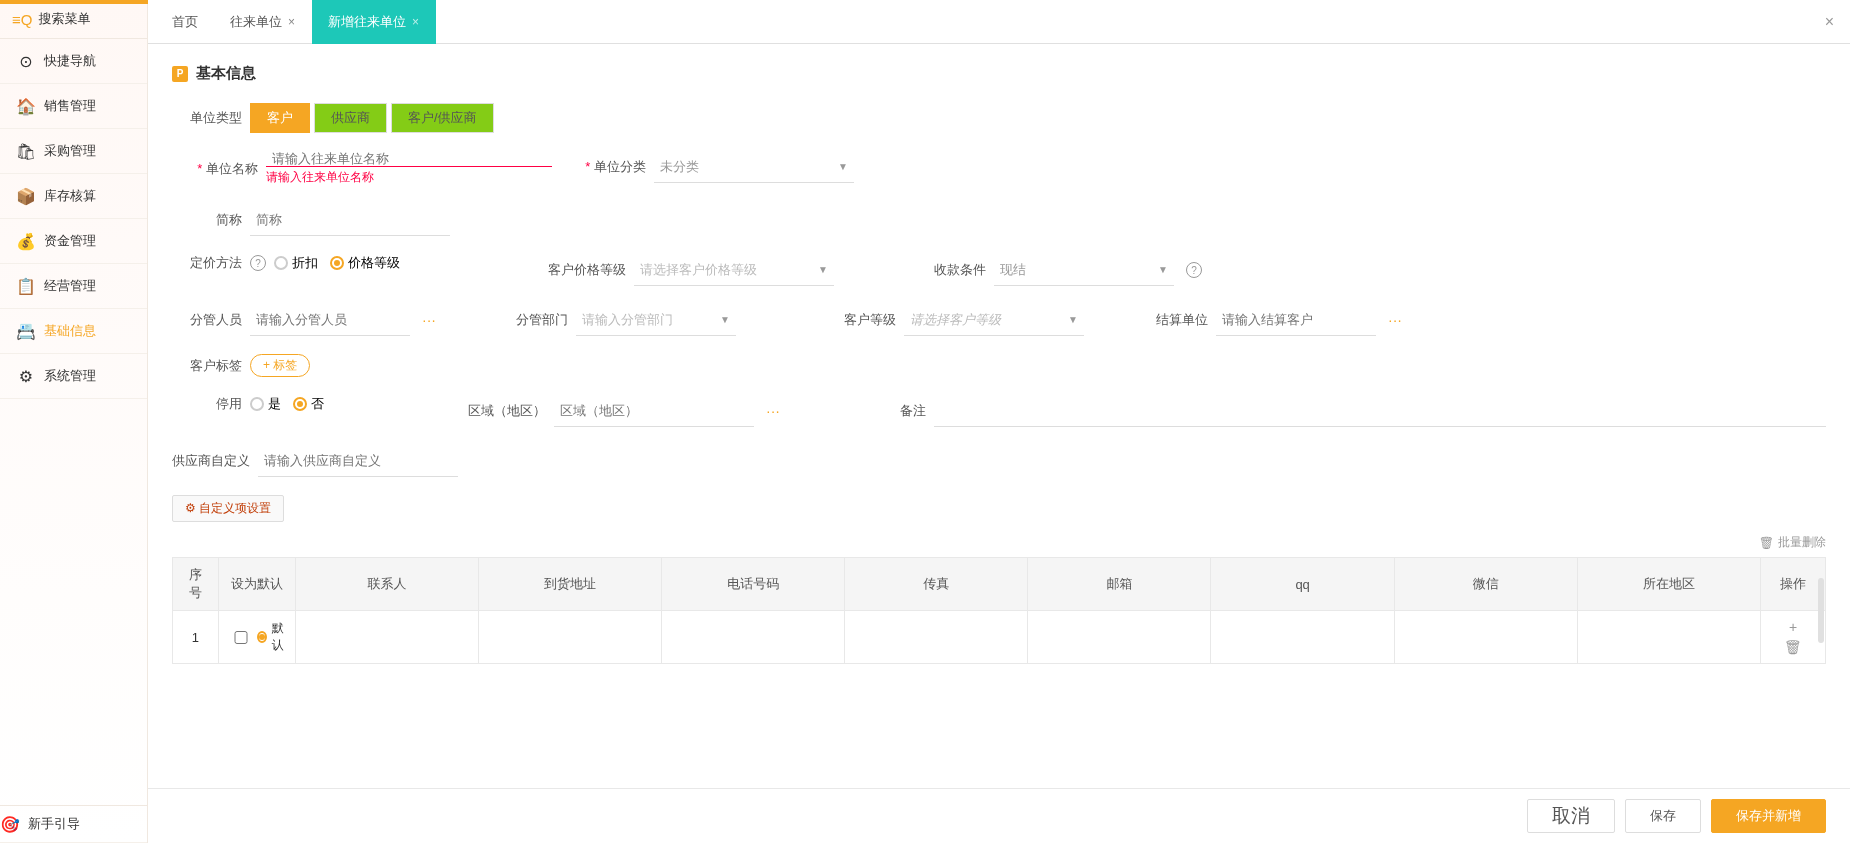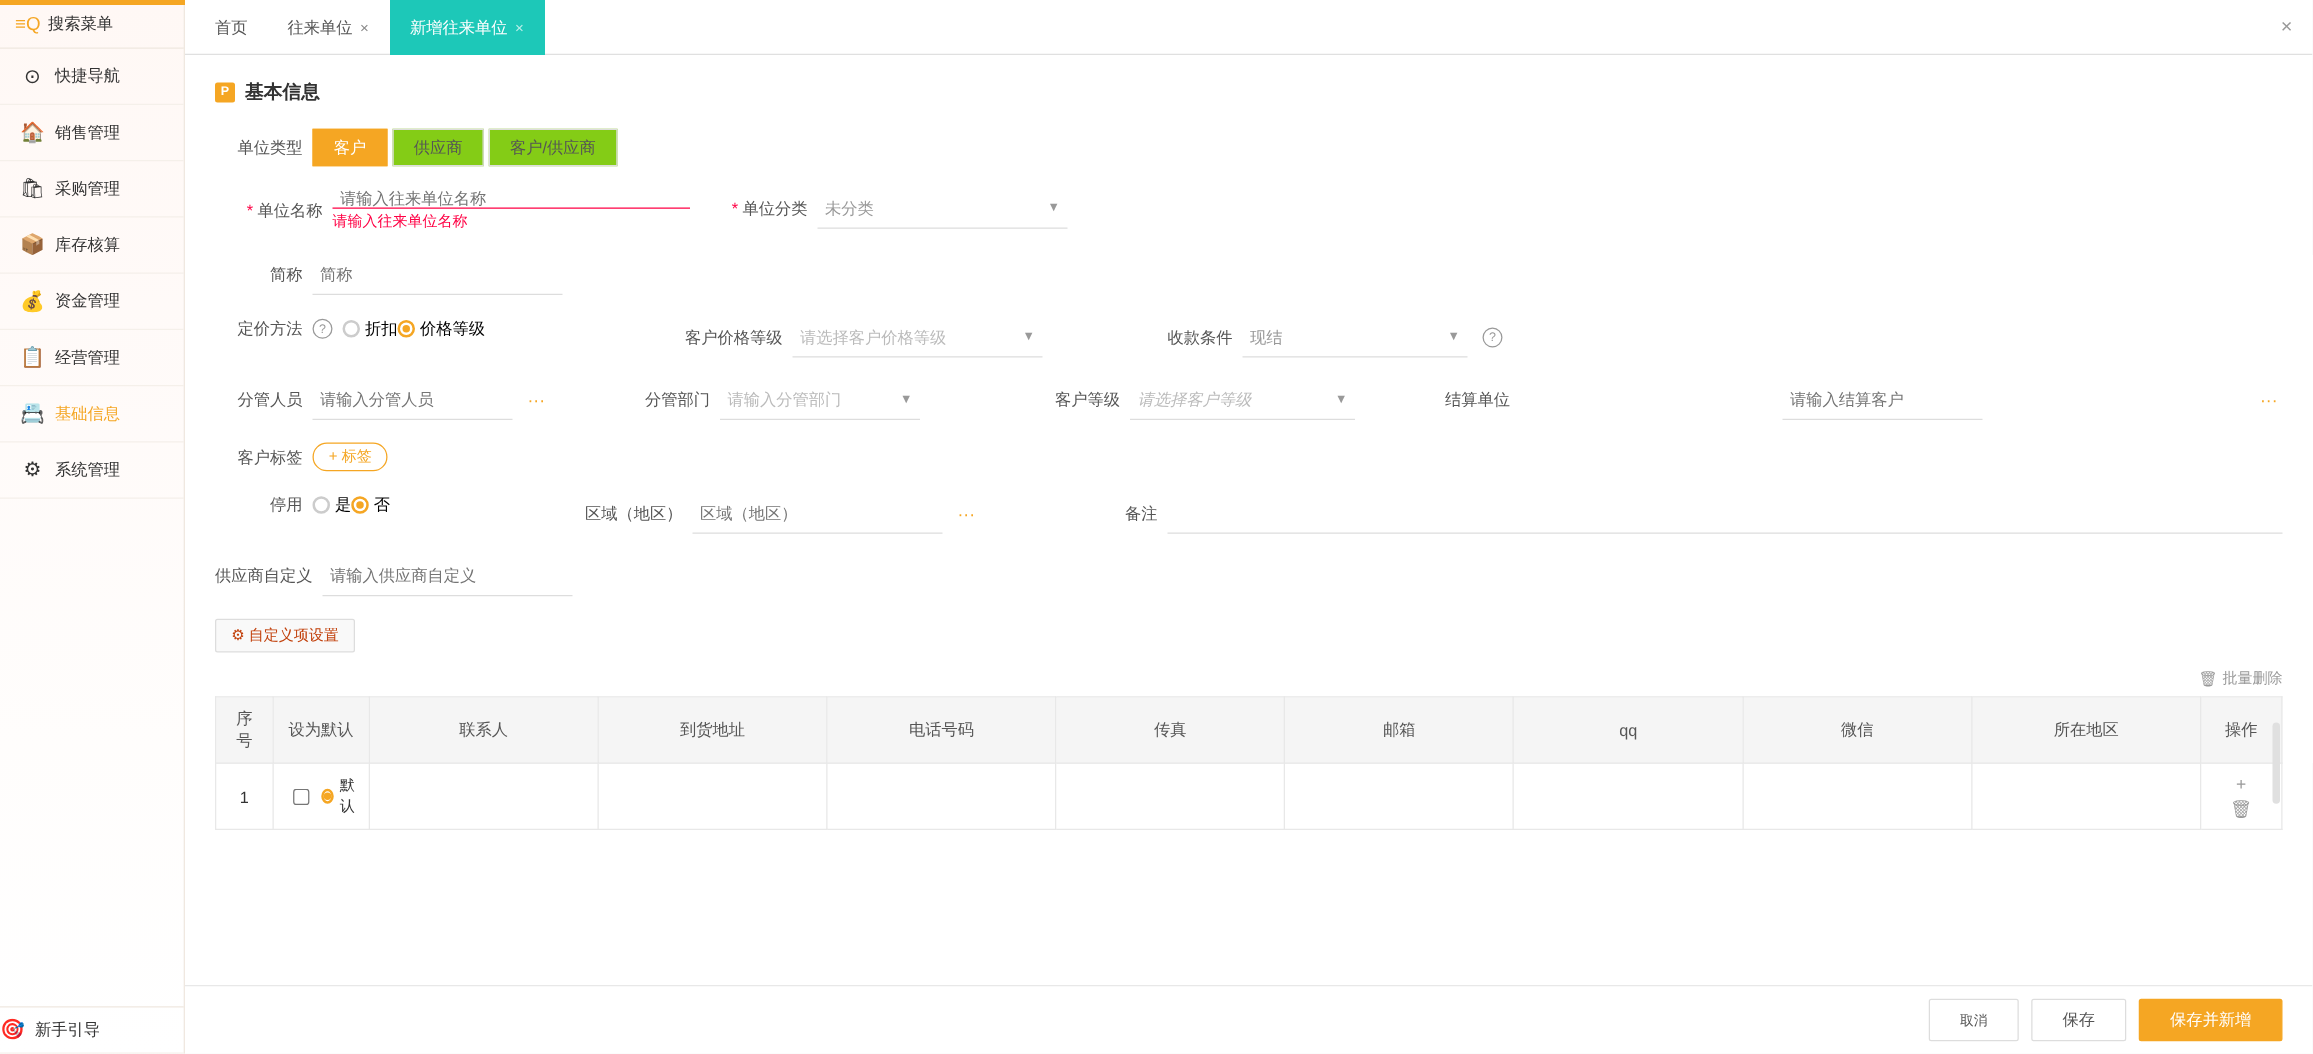--- a/index.html
+++ b/index.html
@@ -216,20 +216,21 @@
     .btn-type.active {
       background: #f5a623;
       color: #fff;
       border-color: #f5a623;
     }
 
     
     .radio-group {
       display: flex;
       align-items: flex-start;
+      gap: 12px;
     }
     .radio-item {
       display: flex;
       align-items: center;
       gap: 4px;
       cursor: pointer;
       font-size: 13px;
     }
     .radio-circle {
       width: 14px;
@@ -357,21 +358,21 @@
       padding: 10px 24px;
       background: #fff;
       border-top: 1px solid #e8e8e8;
       flex-shrink: 0;
     }
     .btn-cancel {
       height: 34px;
       padding: 0 24px;
       border: 1px solid #ddd;
       background: #fff;
-      font-size: 11px;
+      font-size: 19px;
       color: #555;
       cursor: pointer;
       border-radius: 2px;
     }
     .btn-save {
       height: 34px;
       padding: 0 24px;
       border: 1px solid #ddd;
       background: #fff;
       font-size: 13px;
@@ -592,21 +593,21 @@
           <span class="select-arrow">▼</span>
         </div>
       </div>
       <div class="form-group" style="flex:0 0 320px; padding-left:24px;">
         <label class="form-label">客户等级</label>
         <div class="form-select" style="max-width:180px; border-bottom:1px solid #ddd;font-style:italic;">
           <span style="color:#bbb;">请选择客户等级</span>
           <span class="select-arrow">▼</span>
         </div>
       </div>
-      <div class="form-group" style="flex:1; padding-left:16px;justify-content:space-between;">
+      <div class="form-group" style="flex:1; padding-left:16px;">
         <label class="form-label">结算单位</label>
         <input class="form-input" type="text" placeholder="请输入结算客户" style="max-width: 160px;">
         <span class="btn-ellipsis">···</span>
       </div>
     </div>
 
     
     <div class="form-row">
       <div class="form-group">
         <label class="form-label">客户标签</label>

